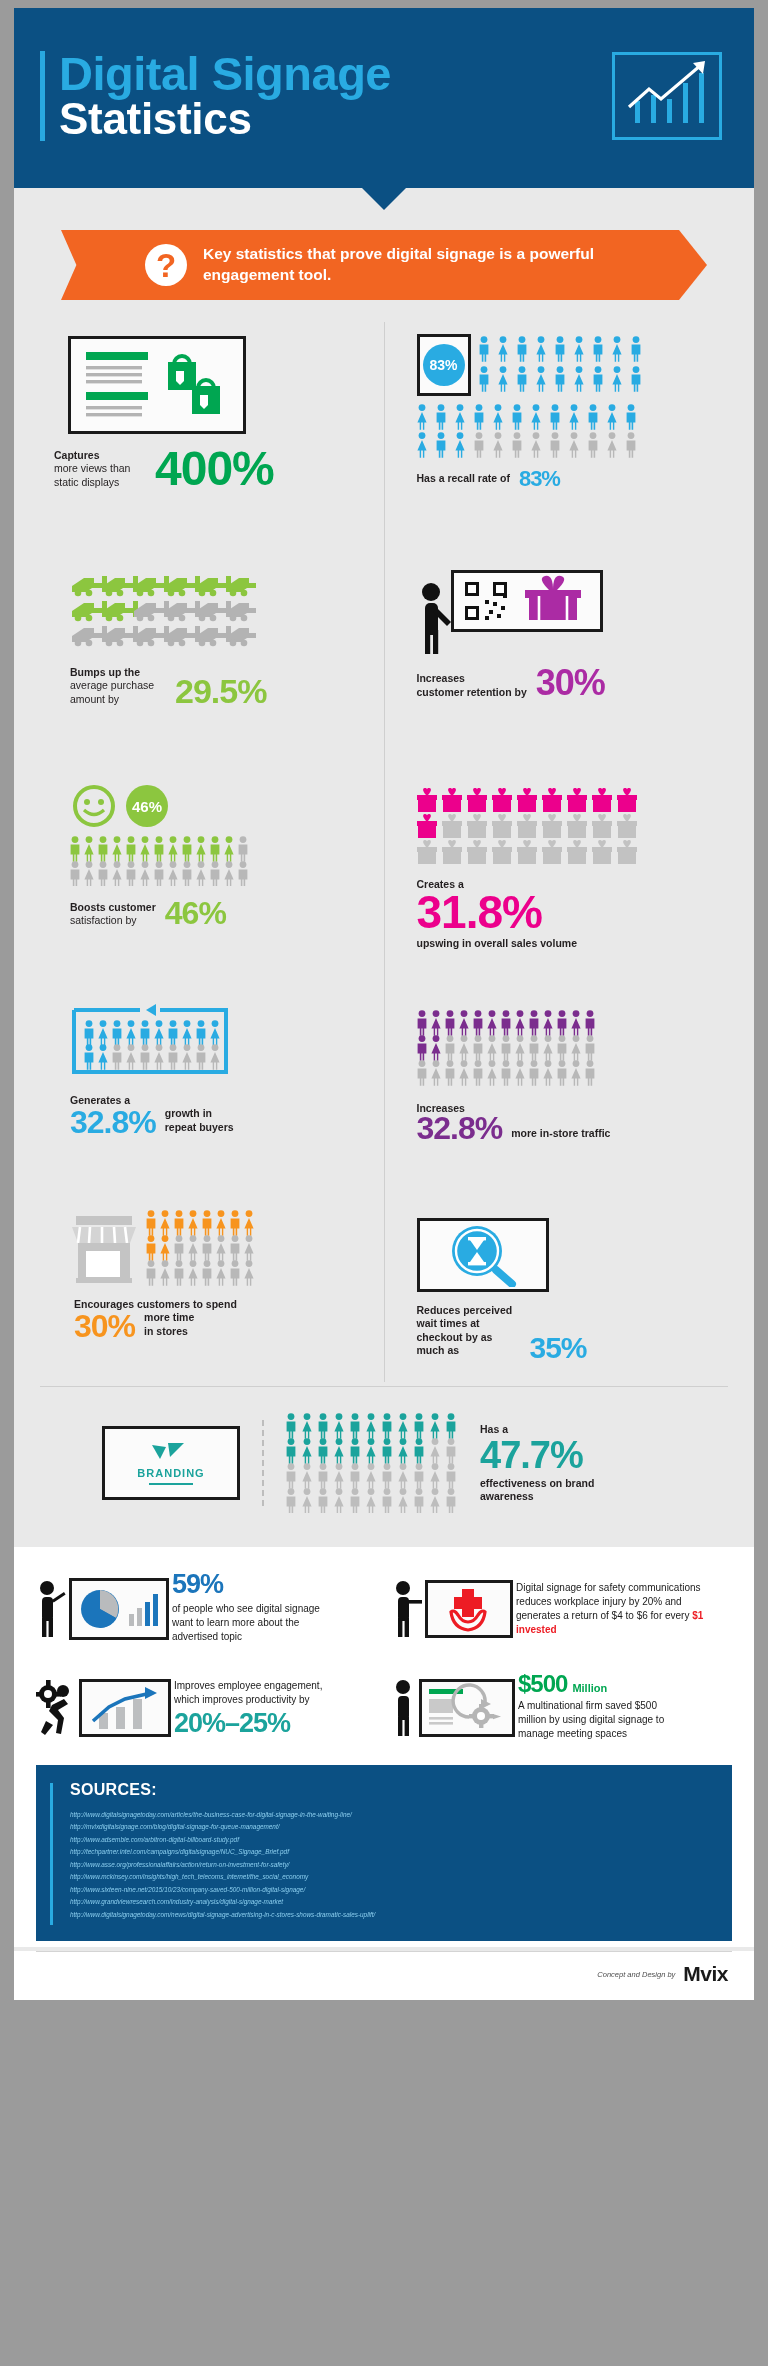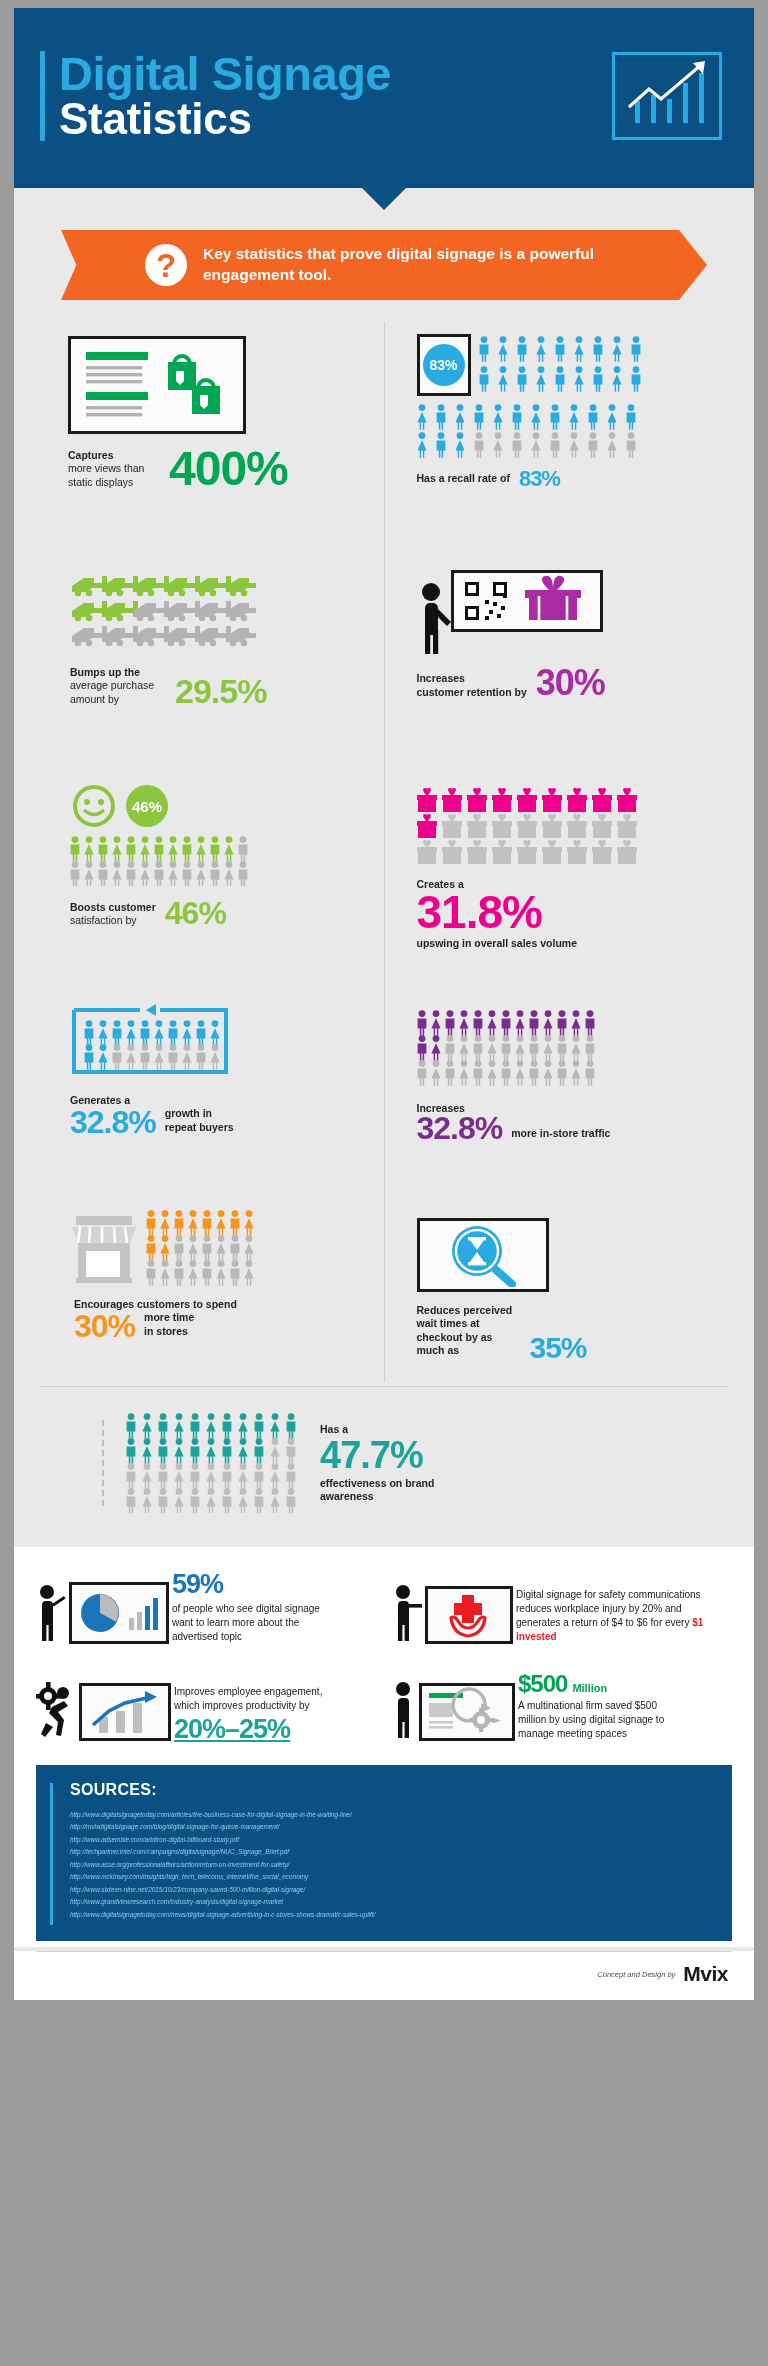--- a/index.html
+++ b/index.html
@@ -96,21 +96,21 @@
     display: flex; align-items: center; gap: 22px;
     padding: 26px 26px 34px 88px;
   }
   .dashdiv { border-left: 2px dashed #bdbdbd; height: 86px; }
 
   
   .white {
     background: #ffffff; padding: 26px 22px 18px 22px;
     display: grid; grid-template-columns: 1fr 1fr; row-gap: 30px; column-gap: 16px;
   }
-  .wcell { display: flex; align-items: flex-end; gap: 3px; }
+  .wcell { display: flex; align-items: center; gap: 3px; }
   .wtext { font-size: 10px; line-height: 1.4; color: #1a1a1a; font-weight: bold;}
 
   
   .sources-wrap { background:#fff; padding: 6px 22px 6px 22px; }
   .sources {
     background: #0b5083; padding: 16px 18px 20px 22px; position: relative;
   }
   .sources-bar { position:absolute; left: 14px; top: 18px; bottom: 16px; width: 3px; background:#29abe2; }
   .sources-title { color:#fff; font-size: 16px; font-weight: bold; letter-spacing: 0.3px; margin-left: 12px; }
   .src-list { margin: 10px 0 0 12px; }
@@ -179,21 +179,21 @@
               <path d="M102 24 a8 8 0 0 1 16 0" fill="none" stroke="#00a651" stroke-width="4"></path>
               <rect x="120" y="46" width="28" height="28"></rect>
               <path d="M126 48 a8 8 0 0 1 16 0" fill="none" stroke="#00a651" stroke-width="4"></path>
             </g>
             <g fill="#ffffff">
               <path d="M104 31 l8 0 l0 10 l-4 4 l-4 -4 z"></path>
               <path d="M128 55 l8 0 l0 10 l-4 4 l-4 -4 z"></path>
             </g>
           </svg>
         </div>
-        <div class="row-inline" style="margin-left:14px;">
+        <div class="row-inline" style="">
           <div>
             <div class="lbl">Captures</div>
             <div class="lbl-sm" style="max-width:92px;">more views than static displays</div>
           </div>
           <div class="big" style="font-size:48px;color:#00a651;">400%</div>
         </div>
       </div>
 
       <div class="cell">
         <div style="margin:32px 0 14px 16px;">
@@ -628,20 +628,30 @@
         <div class="row-inline">
           <div class="lbl" style="max-width:104px;padding-bottom:3px;">Reduces perceived wait times at checkout by as much as</div>
           <div class="big" style="font-size:30px;color:#29abe2;">35%</div>
         </div>
       </div>
     </div>
   </div>
 
   <div class="band-sep"></div>
   <div class="branding">
+    <div class="screen" style="width:138px;height:74px;flex:0 0 auto;">
+      <div style="text-align:center;">
+        <svg width="46" height="22" viewBox="0 0 46 22">
+          <path d="M4 4 l14 2 l-6 12 z" fill="#1ba39c"></path>
+          <path d="M20 2 l16 0 l-14 14 z" fill="#1ba39c"></path>
+        </svg>
+        <div style="font-size:11px;font-weight:bold;letter-spacing:1px;color:#1ba39c;">BRANDING</div>
+        <div style="width:44px;height:2.6px;background:#1ba39c;margin:4px auto 0;"></div>
+      </div>
+    </div>
     <div class="dashdiv"></div>
     <svg width="172" height="100" viewBox="0 0 172 100">
       <g fill="#1ba39c">
         <use href="#p1" x="0"></use>
             <use href="#p2" x="16"></use>
             <use href="#p1" x="32"></use>
             <use href="#p2" x="48"></use>
         <use href="#p1" x="64"></use>
             <use href="#p2" x="80"></use>
             <use href="#p1" x="96"></use>
@@ -766,21 +776,21 @@
             <rect x="16" y="30" width="9" height="16"></rect>
                 <rect x="33" y="24" width="9" height="22"></rect>
                 <rect x="50" y="16" width="9" height="30"></rect>
           </g>
           <path d="M10 38 L26 24 L42 16 L68 10" stroke="#1b75bb" stroke-width="3.6" fill="none"></path>
           <path d="M62 4 l12 6 l-12 6 z" fill="#1b75bb"></path>
         </svg>
       </div>
       <div>
         <div class="wtext" style="font-weight:normal;max-width:170px;">Improves employee engagement, which improves productivity by</div>
-        <div class="big" style="font-size:27px;color:#1ba39c;margin-top:5px;text-decoration:underline;">20%–25%</div>
+        <div class="big" style="font-size:27px;color:#1ba39c;margin-top:5px;">20%–25%</div>
       </div>
     </div>
 
     <div class="wcell">
       <svg width="24" height="62" viewBox="0 0 24 62">
         <circle cx="11" cy="10" r="7" fill="#111"></circle>
         <rect x="6" y="19" width="11" height="24" rx="4" fill="#111"></rect>
         <rect x="6" y="40" width="4.4" height="19" fill="#111"></rect>
             <rect x="12.6" y="40" width="4.4" height="19" fill="#111"></rect>
       </svg>

